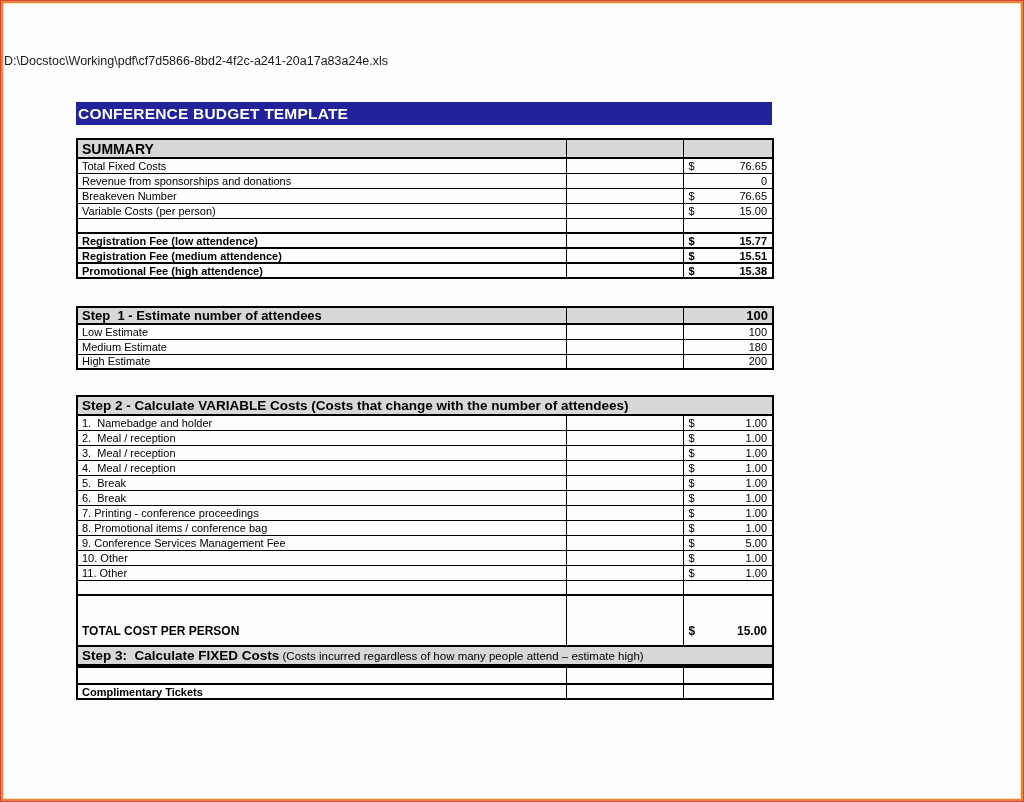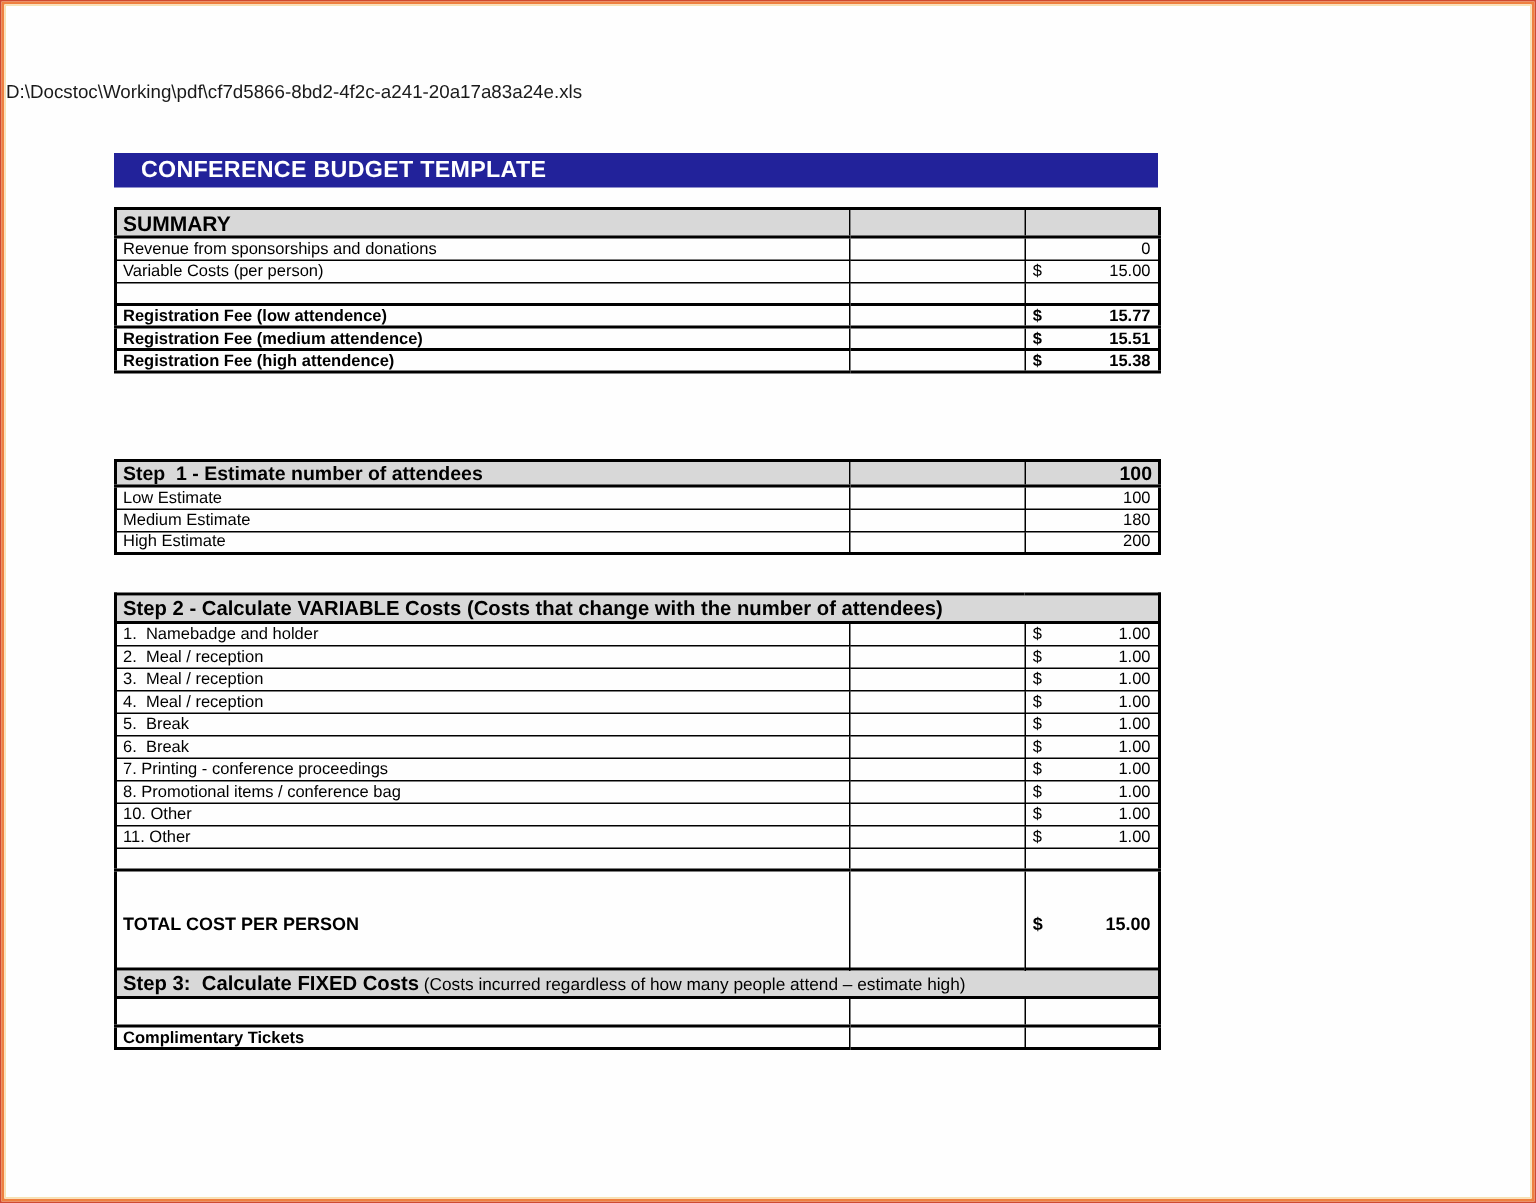--- a/index.html
+++ b/index.html
@@ -26,21 +26,21 @@
   .path-text {
     position:absolute; top:50px; left:0; width:100%;
     font-size:12.5px; color:#1a1a1a;
     letter-spacing:0;
   }
 
   .title-bar {
     position:absolute; left:72px; top:98px; width:696px; height:23px;
     background:#22229a; color:#ffffff;
     font-weight:bold; font-size:15.5px; line-height:23px;
-    padding-left:18px; letter-spacing:0.2px;
+    padding-left:2px; letter-spacing:0.2px;
   }
 
   table.grid {
     position:absolute; left:72px; width:696px;
     border-collapse:collapse; table-layout:fixed;
     border:2px solid #000;
     font-size:11px; color:#000;padding-left:44px;
   }
   table.grid td {
     border:1px solid #000;
@@ -90,46 +90,56 @@
           </colgroup>
     <tbody>
       <tr class="head">
         <td>SUMMARY</td>
         <td></td>
         <td></td>
       </tr>
     </tbody>
     <tbody>
             <tr>
+              <td>Total Fixed Costs</td>
+              <td></td>
+              <td class="c-val"><div class="valwrap"><span>$</span><span>76.65</span></div></td>
+            </tr>
+            <tr>
               <td>Revenue from sponsorships and donations</td>
               <td></td>
               <td class="c-val"><div class="valwrap"><span></span><span>0</span></div></td>
             </tr>
             <tr>
+              <td>Breakeven Number</td>
+              <td></td>
+              <td class="c-val"><div class="valwrap"><span>$</span><span>76.65</span></div></td>
+            </tr>
+            <tr>
               <td>Variable Costs (per person)</td>
               <td></td>
               <td class="c-val"><div class="valwrap"><span>$</span><span>15.00</span></div></td>
             </tr>
             <tr>
               <td></td>
               <td></td>
               <td class="c-val"><div class="valwrap"><span></span><span></span></div></td>
             </tr>
             <tr class="bold">
               <td>Registration Fee (low attendence)</td>
               <td></td>
               <td class="c-val"><div class="valwrap"><span>$</span><span>15.77</span></div></td>
             </tr>
             <tr class="bold">
               <td>Registration Fee (medium attendence)</td>
               <td></td>
               <td class="c-val"><div class="valwrap"><span>$</span><span>15.51</span></div></td>
             </tr>
             <tr class="bold">
-              <td>Registration Fee (high attendence)</td>
+              <td>Promotional Fee (high attendence)</td>
               <td></td>
               <td class="c-val"><div class="valwrap"><span>$</span><span>15.38</span></div></td>
             </tr>
           </tbody>
   </table>
 
   <table class="grid" id="t-step1">
     <colgroup>
             <col class="c1">
             <col class="c2">
@@ -205,20 +215,25 @@
             </tr>
             <tr>
               <td>7. Printing - conference proceedings</td>
               <td></td>
               <td class="c-val"><div class="valwrap"><span>$</span><span>1.00</span></div></td>
             </tr>
             <tr>
               <td>8. Promotional items / conference bag</td>
               <td></td>
               <td class="c-val"><div class="valwrap"><span>$</span><span>1.00</span></div></td>
+            </tr>
+            <tr>
+              <td>9. Conference Services Management Fee</td>
+              <td></td>
+              <td class="c-val"><div class="valwrap"><span>$</span><span>5.00</span></div></td>
             </tr>
             <tr>
               <td>10. Other</td>
               <td></td>
               <td class="c-val"><div class="valwrap"><span>$</span><span>1.00</span></div></td>
             </tr>
             <tr>
               <td>11. Other</td>
               <td></td>
               <td class="c-val"><div class="valwrap"><span>$</span><span>1.00</span></div></td>

